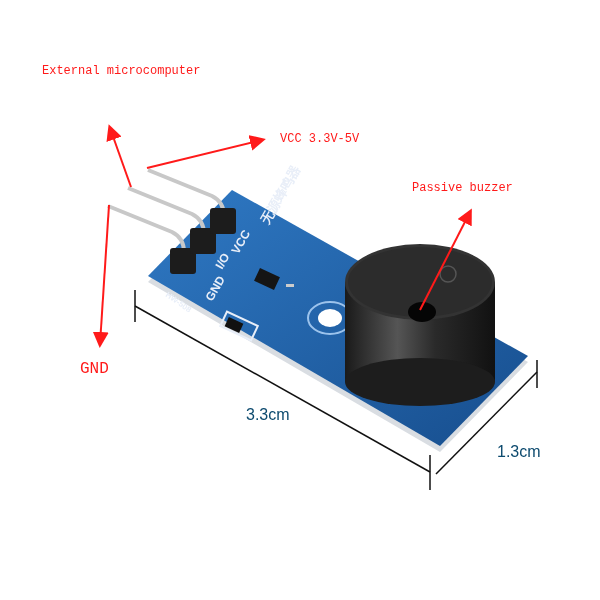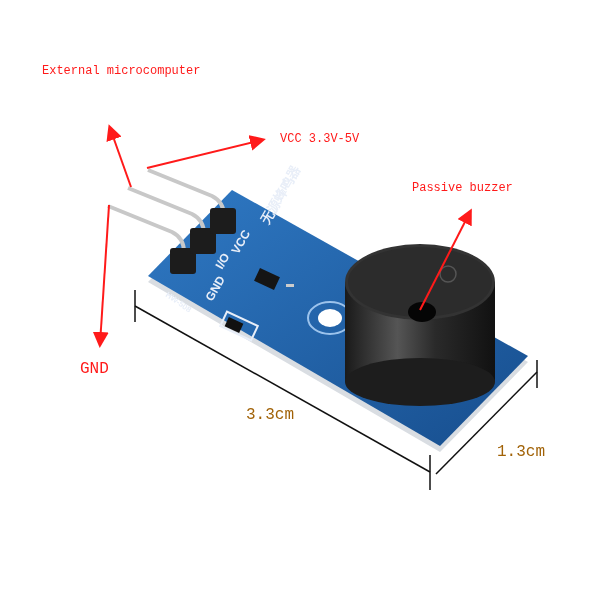--- a/index.html
+++ b/index.html
@@ -1,18 +1,18 @@
 <!DOCTYPE html>
 <html><head>
 <meta charset="utf-8">
 <style>
   html,body{margin:0;padding:0;background:#fff;}
   body{width:600px;height:600px;position:relative;overflow:hidden;font-family:"DejaVu Serif","Liberation Serif",serif;}
   .lbl{position:absolute;color:#ff1a1a;font-family:"Liberation Mono","DejaVu Sans Mono",monospace;font-size:12px;line-height:22px;white-space:nowrap;}
-  .dim{position:absolute;color:#a16207;font-family:Liberation Mono, monospace;font-size:16px;white-space:nowrap;}
+  .dim{position:absolute;color:#0c4a6e;font-family:Liberation Sans, sans-serif;font-size:16px;white-space:nowrap;}
   svg{position:absolute;left:0;top:0;}
   .silk{font-family:"Liberation Sans",sans-serif;font-weight:bold;fill:#e8eef8;}
 </style>
 </head>
 <body>
 
 <svg width="600" height="600" viewBox="0 0 600 600">
   <defs>
     <linearGradient id="pcbg" x1="0" y1="0" x2="1" y2="1">
       <stop offset="0" stop-color="#2f79c4"></stop>

